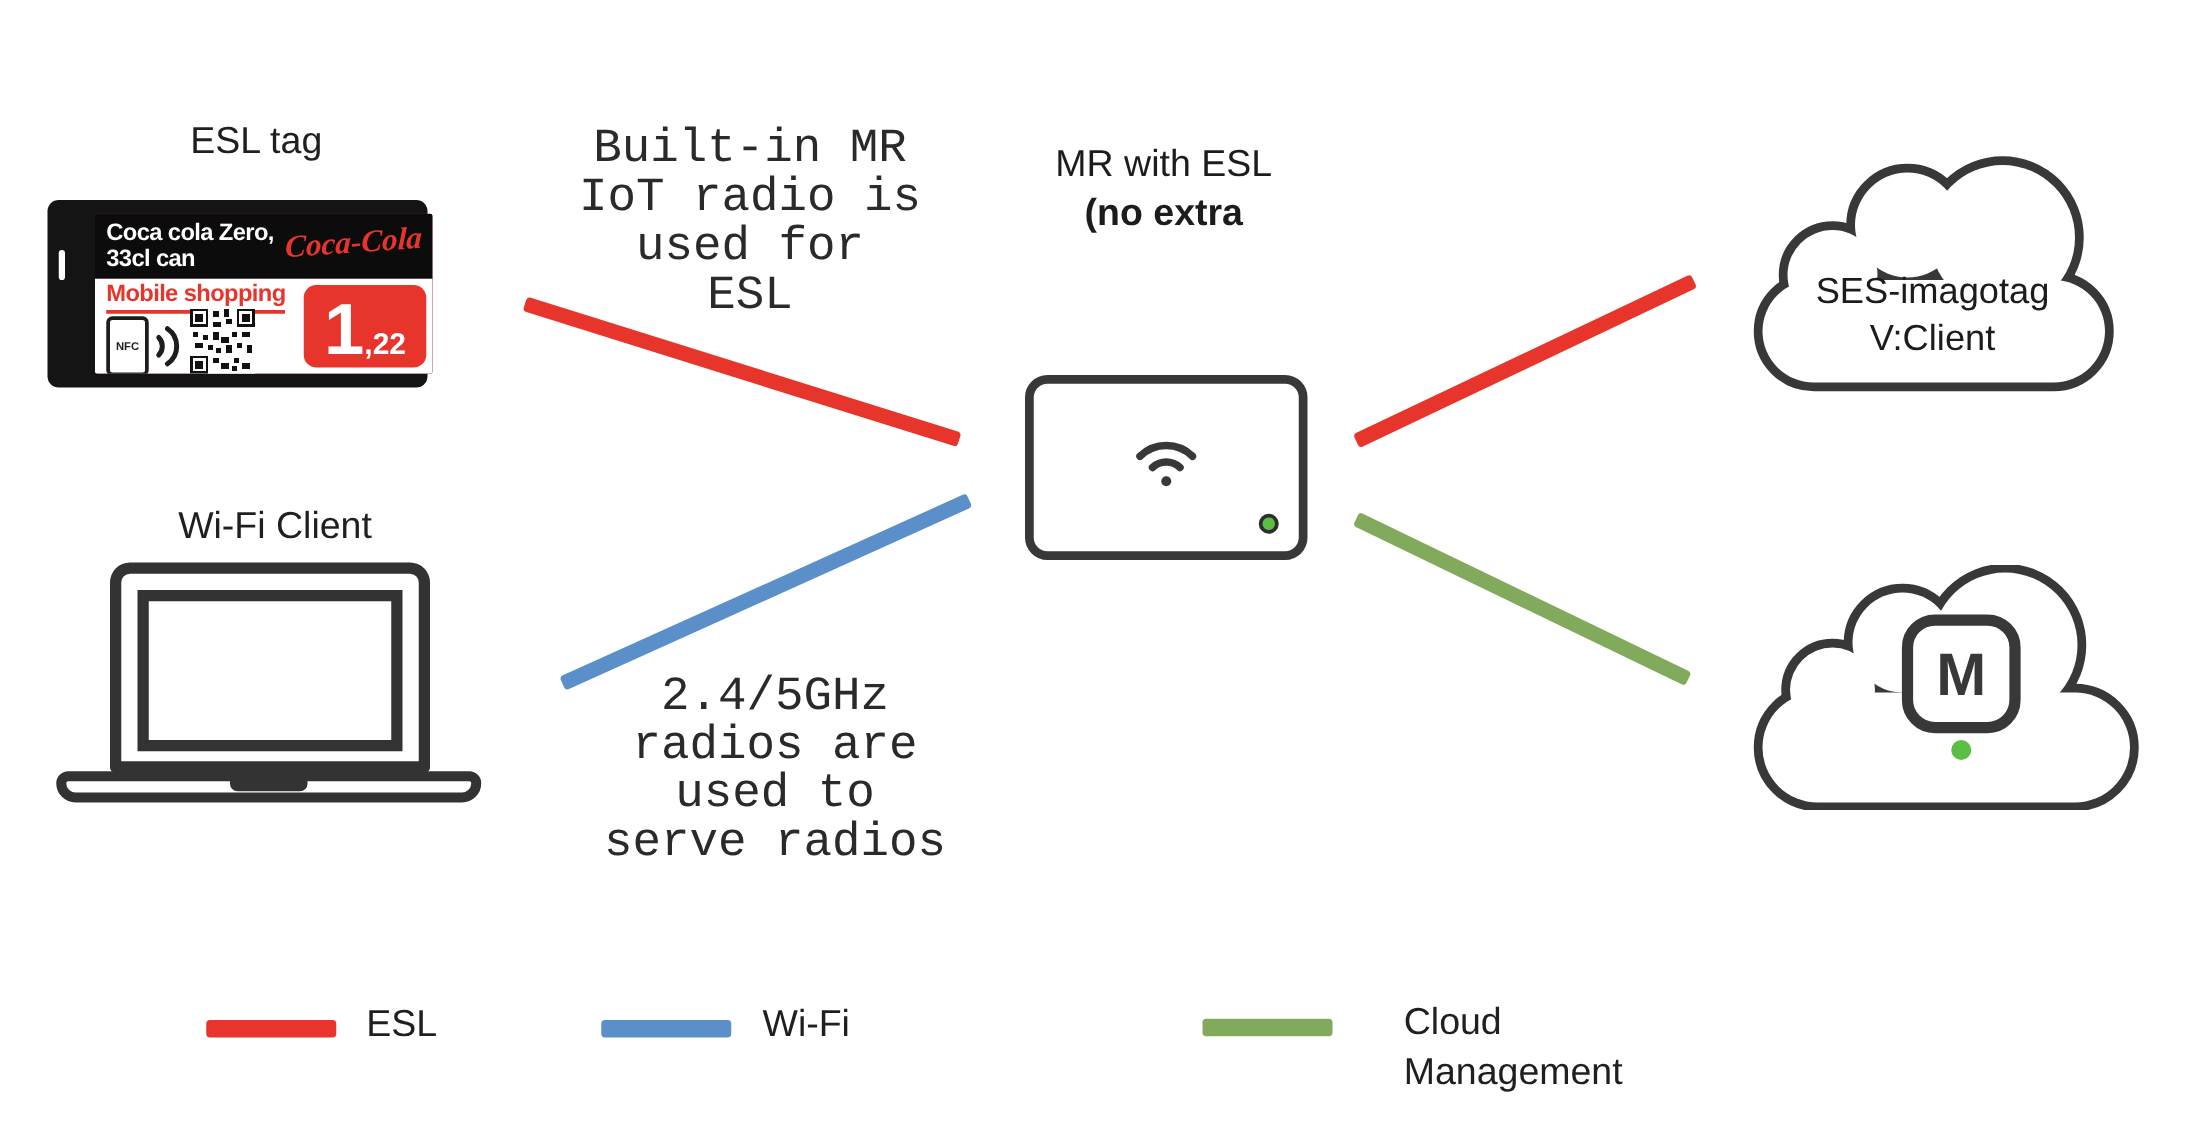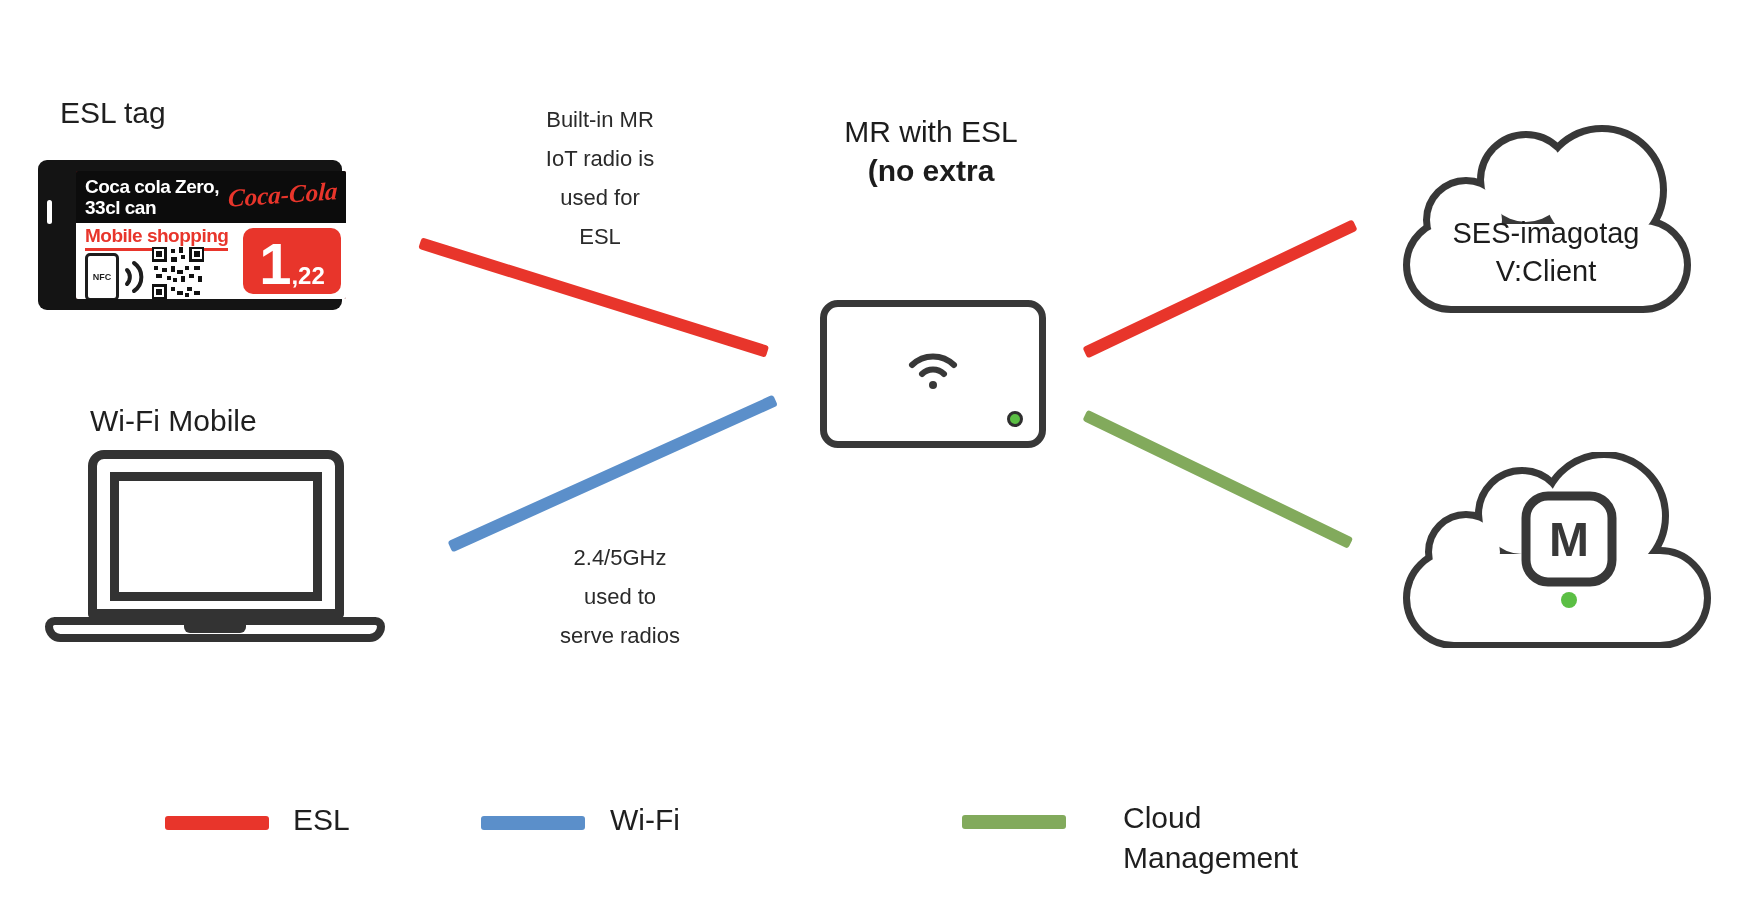--- a/index.html
+++ b/index.html
@@ -1,22 +1,22 @@
 <!DOCTYPE html>
 <html><head>
 <meta charset="utf-8">
 <style>
   html,body{margin:0;padding:0;background:#fff;}
   .canvas{
     position:relative;width:1758px;height:916px;background:#fff;overflow:hidden;
     font-family:"Liberation Sans",sans-serif;color:#262626;
   }
   .abs{position:absolute;}
-  .note{font-size:22px;line-height:39px;text-align:center;color:#2a2a2a;}
-  .title-label{font-size:30px;color:#1f1f1f;}
+  .note{font-size:38px;line-height:39px;text-align:center;color:#2a2a2a;font-family:Liberation Mono, monospace;}
+  .title-label{font-size:30px;text-align:center;color:#1f1f1f;}
 
   
   .tag-device{left:38px;top:160px;width:304px;height:150px;background:#141414;border-radius:9px;}
   .tag-tick{left:9px;top:40px;width:5px;height:24px;background:#fff;border-radius:3px;}
   .tag-screen{left:38px;top:11px;width:270px;height:128px;background:#7f1d1d;overflow:hidden;border-radius:2px;}
   .tag-band{position:relative;height:52px;background:#0c0c0c;display:flex;align-items:center;}
   .tag-product{padding-left:9px;color:#fff;font-weight:bold;font-size:19px;line-height:21px;letter-spacing:-0.5px;}
   .tag-brand{position:absolute;right:8px;top:10px;color:#e8352b;font-family:"Liberation Serif",serif;
     font-style:italic;font-weight:bold;font-size:25px;transform:rotate(-4deg) skewX(-6deg);}
   .tag-body{position:relative;height:76px;background:#fff;}
@@ -167,30 +167,31 @@
 
   <div class="abs ap">
     <svg class="ap-wifi" width="64" height="52" viewBox="0 0 64 52">
       <path d="M 11 24 A 30 30 0 0 1 53 24" fill="none" stroke="#383838" stroke-width="6" stroke-linecap="round"></path>
       <path d="M 21 33 A 16 16 0 0 1 43 33" fill="none" stroke="#383838" stroke-width="6" stroke-linecap="round"></path>
       <circle cx="32" cy="44" r="4" fill="#383838"></circle>
     </svg>
     <div class="status-led"></div>
   </div>
 
-  <div class="abs title-label wifi-client-title">Wi-Fi Mobile</div>
+  <div class="abs title-label wifi-client-title">Wi-Fi Client</div>
   <div class="abs laptop-screen">
     <div class="laptop-display"></div>
   </div>
   <div class="abs laptop-base">
     <div class="laptop-notch"></div>
   </div>
 
   <div class="abs note note-radios">
     <div>2.4/5GHz</div>
+    <div>radios are</div>
     <div>used to</div>
     <div>serve radios</div>
   </div>
 
   <div class="abs cloud-ses">
     <svg width="292" height="196" viewBox="0 0 292 196">
       <g stroke="#383838" stroke-width="14" fill="#fff">
         <rect x="10" y="106" width="274" height="82" rx="41"></rect>
         <circle cx="66" cy="102" r="36"></circle>
         <circle cx="126" cy="62" r="42"></circle>

